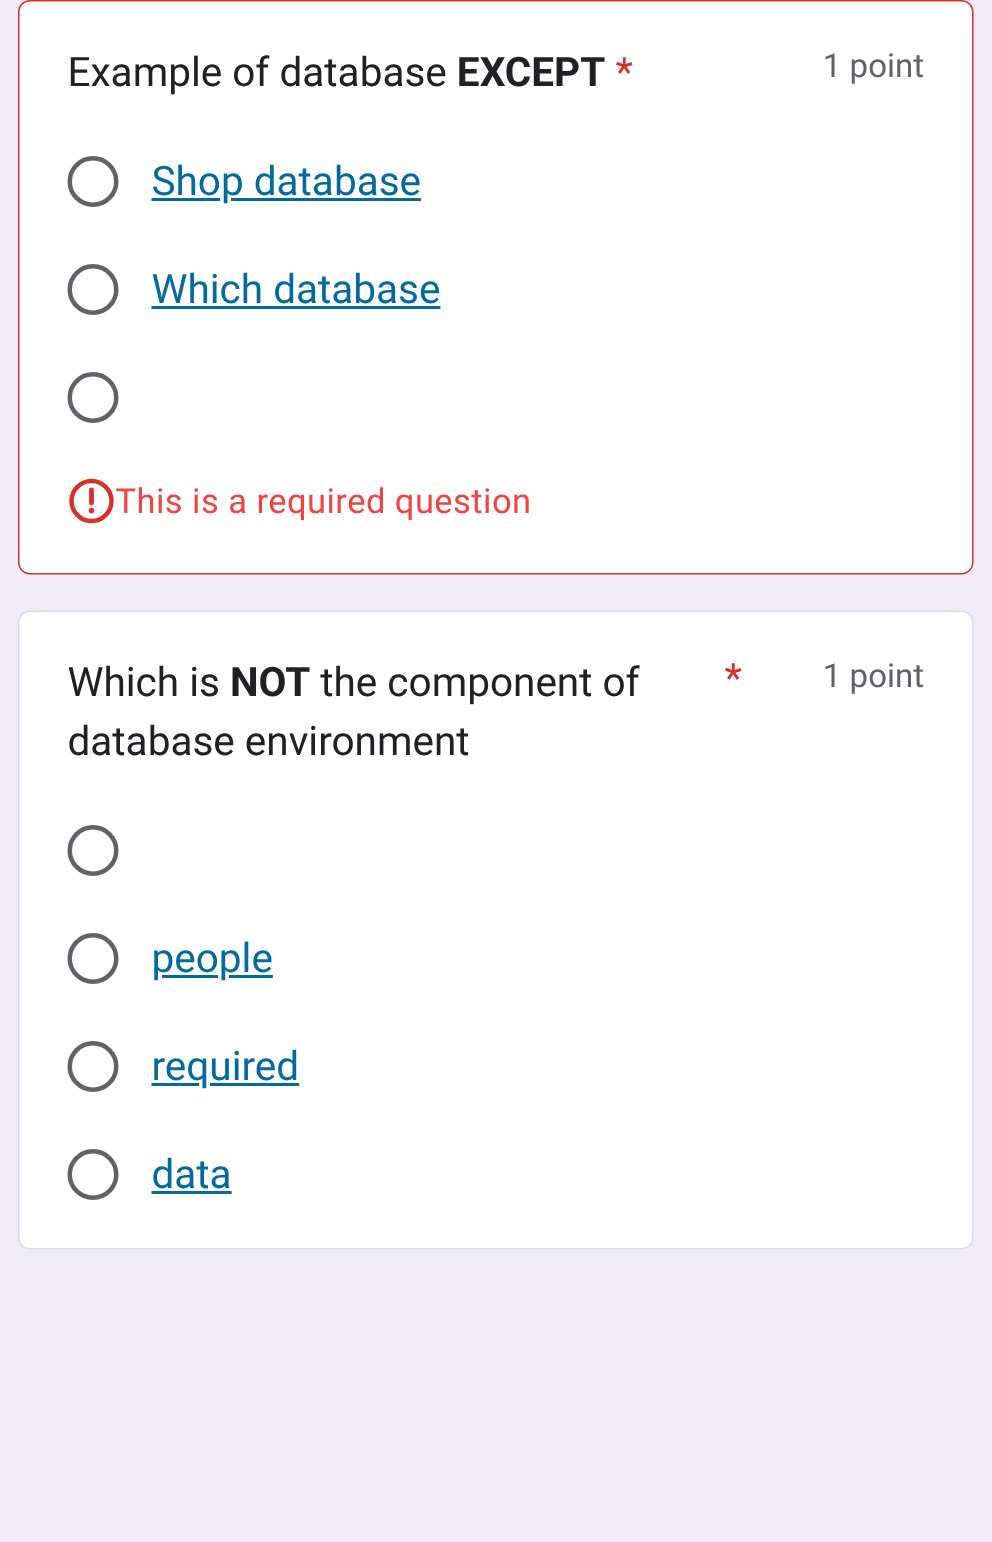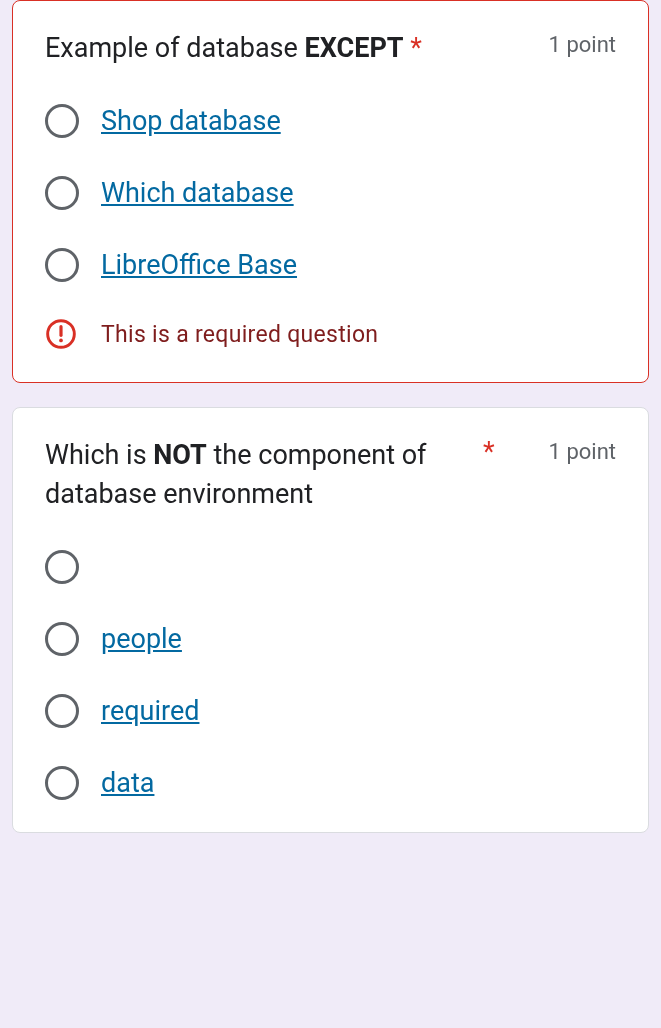--- a/index.html
+++ b/index.html
@@ -88,23 +88,22 @@
     }
     .option-label {
       font-size: 27px;
       color: #0369a1;
       font-weight: 400;
       text-decoration: underline;
     }
     .error-message {
       display: flex;
       align-items: center;
-      gap: 24px;
       margin-top: 36px;
-      color: #7f1d1d;
+      color: #ef4444;
     }
     .error-icon {
       width: 32px;
       height: 32px;
       flex-shrink: 0;
     }
     .error-text {
       font-size: 23px;
       letter-spacing: 0.3px;
     }
@@ -128,21 +127,20 @@
     <label class="option">
       <span class="radio-outer"></span>
       <span class="option-label">Shop database</span>
     </label>
     <label class="option">
       <span class="radio-outer"></span>
       <span class="option-label">Which database</span>
     </label>
     <label class="option">
       <span class="radio-outer"></span>
-      <span class="option-label">LibreOffice Base</span>
     </label>
   </div>
   <div class="error-message">
     <svg class="error-icon" viewBox="0 0 24 24" fill="none">
       <circle cx="12" cy="12" r="10" stroke="#d93025" stroke-width="2.2"></circle>
       <line x1="12" y1="6.5" x2="12" y2="13" stroke="#d93025" stroke-width="2.4" stroke-linecap="round"></line>
       <circle cx="12" cy="16.8" r="1.4" fill="#d93025"></circle>
     </svg>
     <span class="error-text">This is a required question</span>
   </div>

